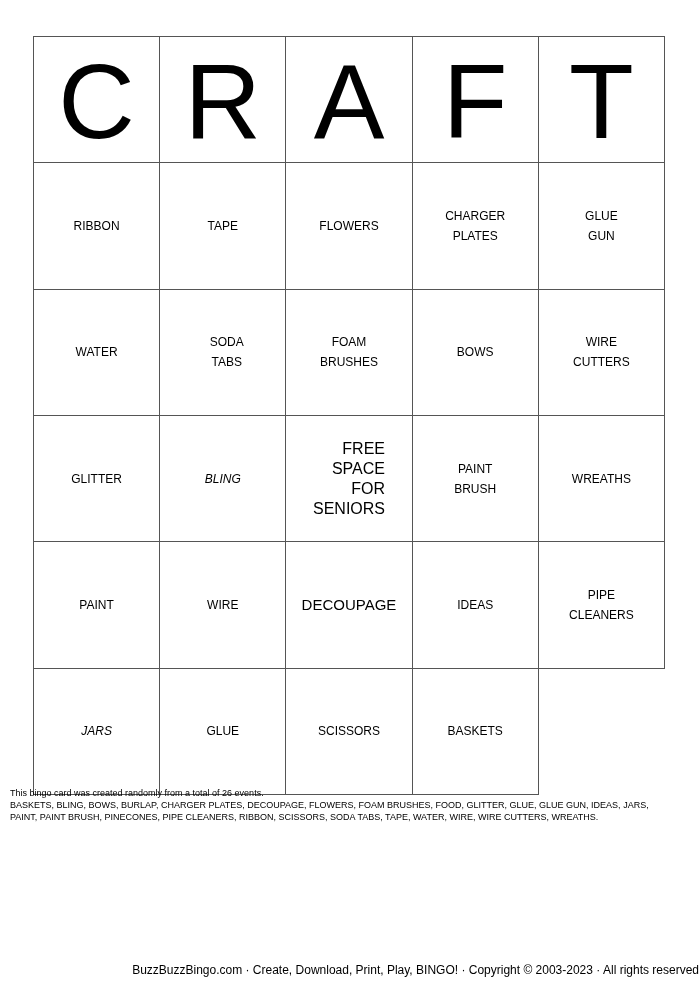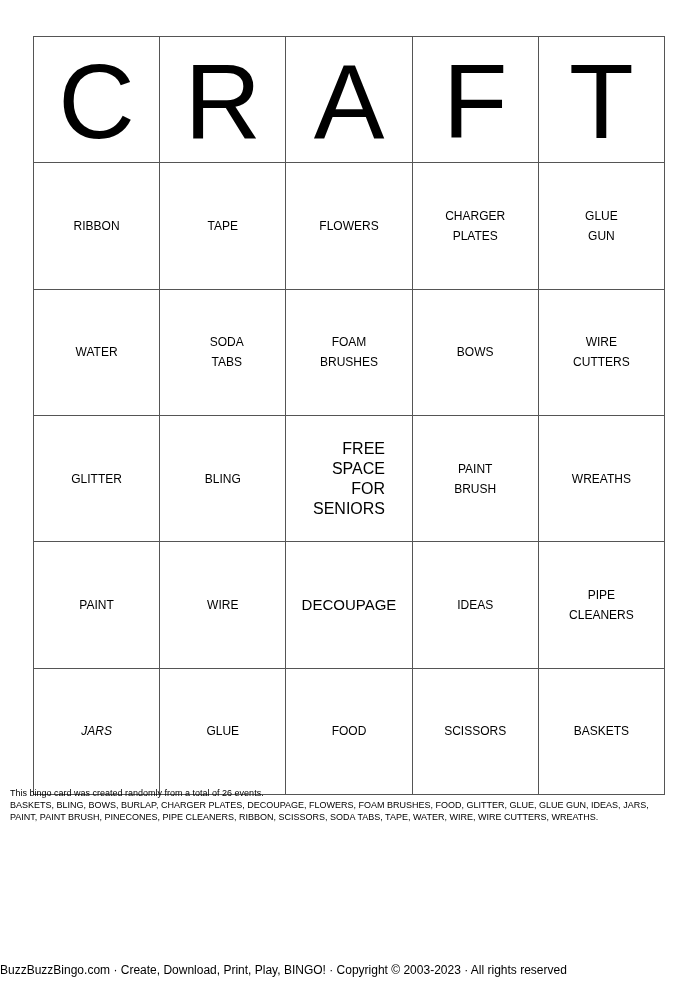--- a/index.html
+++ b/index.html
@@ -8,21 +8,21 @@
   .card { position: absolute; left: 33px; top: 36px; width: 632px; height: 759px;
           display: grid; grid-template-columns: repeat(5, 1fr); grid-template-rows: repeat(6, 1fr);
           border-top: 1px solid #555; border-left: 1px solid #555; box-sizing: border-box; }
   .cell { border-right: 1px solid #555; border-bottom: 1px solid #555; display: flex;
           align-items: center; justify-content: center; text-align: center; box-sizing: border-box;
           font-size: 12px; line-height: 20px; padding: 0 4px; }
   .hdr { font-size: 106px; line-height: 1; padding-top: 2px; }
   .cell.small { font-size: 15px; justify-content: center; }
   .cell.free { font-size: 16px; line-height: 20px; text-align: right; }
   .info { position: absolute; left: 10px; top: 787px; width: 680px; font-size: 9px; line-height: 12px; }
-  .footer { position: absolute; left: 0; top: 963px; width: 606px; text-align: left; font-size: 12px; line-height: 14px; }
+  .footer { position: absolute; left: 0; top: 963px; width: 699px; text-align: right; font-size: 12px; line-height: 14px; }
 </style>
 </head>
 <body>
 
 <div class="card" id="card">
     <div class="cell hdr">C</div>
     <div class="cell hdr">R</div>
     <div class="cell hdr">A</div>
     <div class="cell hdr">F</div>
     <div class="cell hdr">T</div>
@@ -58,21 +58,21 @@
       <span style="white-space: pre-line; text-align: right;">BOWS</span>
     </div>
     <div class="cell">
       <span style="white-space: pre-line;">WIRE
 CUTTERS</span>
     </div>
     <div class="cell">
       <span style="white-space: pre-line;">GLITTER</span>
     </div>
     <div class="cell">
-      <span style="white-space: pre-line;">BLING</span>
+      <span style="white-space: pre-line; font-style: italic;">BLING</span>
     </div>
     <div class="cell free">
       <span style="white-space: pre-line;">FREE
 SPACE
 FOR
 SENIORS</span>
     </div>
     <div class="cell">
       <span style="white-space: pre-line;">PAINT
 BRUSH</span>
@@ -96,23 +96,20 @@
       <span style="white-space: pre-line;">PIPE
 CLEANERS</span>
     </div>
     <div class="cell">
       <span style="white-space: pre-line; font-style: italic;">JARS</span>
     </div>
     <div class="cell">
       <span style="white-space: pre-line;">GLUE</span>
     </div>
     <div class="cell">
-      <span style="white-space: pre-line;">FOOD</span>
-    </div>
-    <div class="cell">
       <span style="white-space: pre-line;">SCISSORS</span>
     </div>
     <div class="cell">
       <span style="white-space: pre-line;">BASKETS</span>
     </div>
   </div>
 
 <div class="info">
   <div>This bingo card was created randomly from a total of 26 events.</div>
   <div>BASKETS, BLING, BOWS, BURLAP, CHARGER PLATES, DECOUPAGE, FLOWERS, FOAM BRUSHES, FOOD, GLITTER, GLUE, GLUE GUN, IDEAS, JARS,</div>

